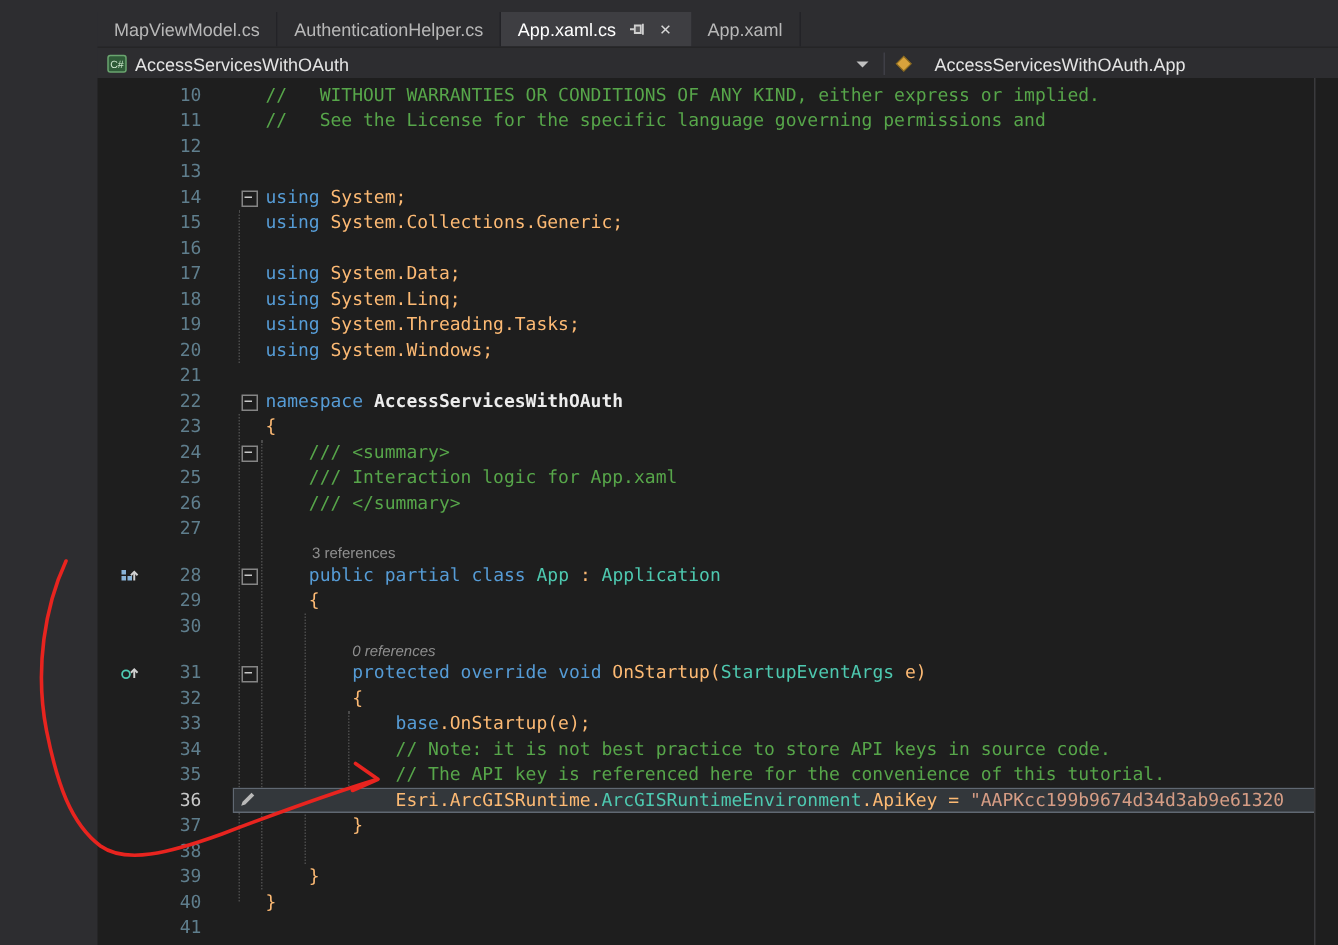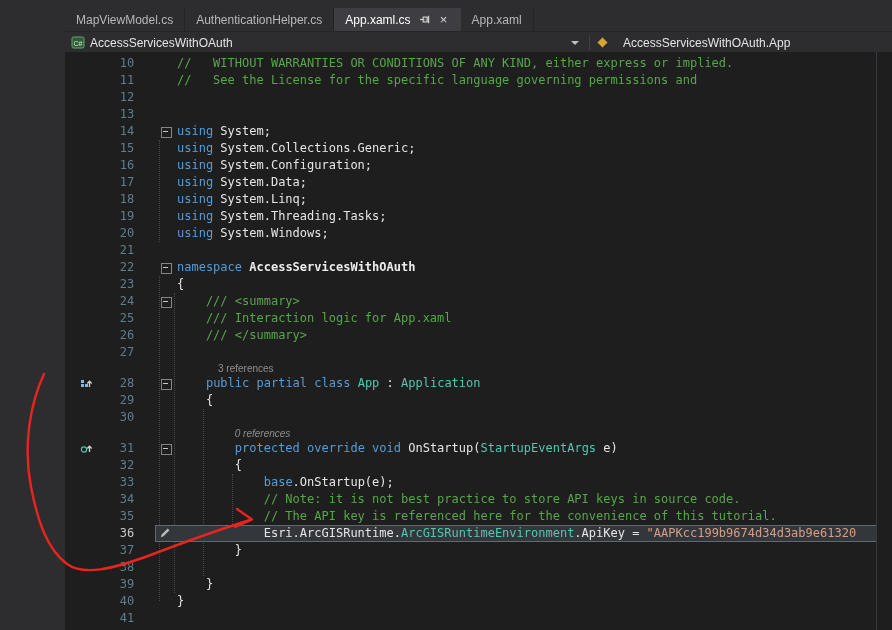--- a/index.html
+++ b/index.html
@@ -40,21 +40,21 @@
   .row.current .rest{background:#33373b;box-shadow:inset 0 0 0 1px #606872}
   .fold{width:22px;flex:none;text-align:center;position:relative}
   .codetext{flex:1;min-width:0;overflow:hidden;white-space:pre}
   .foldbox{display:inline-block;width:9px;height:9px;border:1px solid #858585;background:#1e1e1e;
            position:relative;top:3px}
   .foldbox .minus{position:absolute;left:1px;top:3px;width:5px;height:1px;background:#c8c8c8}
   .pencil{position:absolute;left:4px;top:2px}
   .tok-comment{color:#57a64a}
   .tok-keyword{color:#569cd6}
   .tok-type{color:#4ec9b0}
-  .tok-plain{color:#e5e5e5}
+  .tok-plain{color:#fdba74}
   .tok-string{color:#d69d85}
   .tok-namespace{color:#ececec;font-weight:bold}
   .cl-text{color:#8f8f8f;font-size:10px;font-family:"Liberation Sans",sans-serif;display:inline-block}
   .guide{position:absolute;width:0;border-left:1px dotted #4a4a4a}
   .scrollbar{position:absolute;top:0;right:0;bottom:0;width:15px;background:#1e1e1e;border-left:1px solid #3a3a3d}
   .annotation-svg{position:absolute;left:0;top:0;pointer-events:none;z-index:50}
 </style>
 </head>
 <body>
 
@@ -153,24 +153,20 @@
         <div class="glyph"></div>
         <div class="lnum">15</div>
         <div class="rest">
           <div class="fold"></div>
           <div class="codetext"><span class="tok-keyword">using</span><span class="tok-plain"> System.Collections.Generic;</span></div>
         </div>
       </div>
       <div class="row">
         <div class="glyph"></div>
         <div class="lnum">16</div>
-        <div class="rest">
-          <div class="fold"></div>
-          <div class="codetext"><span class="tok-keyword">using</span><span class="tok-plain"> System.Configuration;</span></div>
-        </div>
       </div>
       <div class="row">
         <div class="glyph"></div>
         <div class="lnum">17</div>
         <div class="rest">
           <div class="fold"></div>
           <div class="codetext"><span class="tok-keyword">using</span><span class="tok-plain"> System.Data;</span></div>
         </div>
       </div>
       <div class="row">
@@ -251,21 +247,21 @@
         <div class="rest">
           <div class="fold"></div>
           <div class="codetext"></div>
         </div>
       </div>
       <div class="row codelens-r">
         <div class="glyph"></div>
         <div class="lnum"></div>
         <div class="rest">
           <div class="fold"></div>
-          <div class="codetext"><span class="cl-text" style="margin-left: 41px;">3 references</span></div>
+          <div class="codetext"><span class="cl-text" style="margin-left: 31px;">3 references</span></div>
         </div>
       </div>
       <div class="row">
         <div class="glyph">
           <span class="gicon"><svg width="13" height="13" viewBox="0 0 13 13">
               <g fill="#8ab4d8">
                 <rect x="1" y="3" width="3" height="3"></rect>
                 <rect x="1" y="7" width="3" height="3"></rect>
                 <rect x="5" y="7" width="3" height="3"></rect>
               </g>

